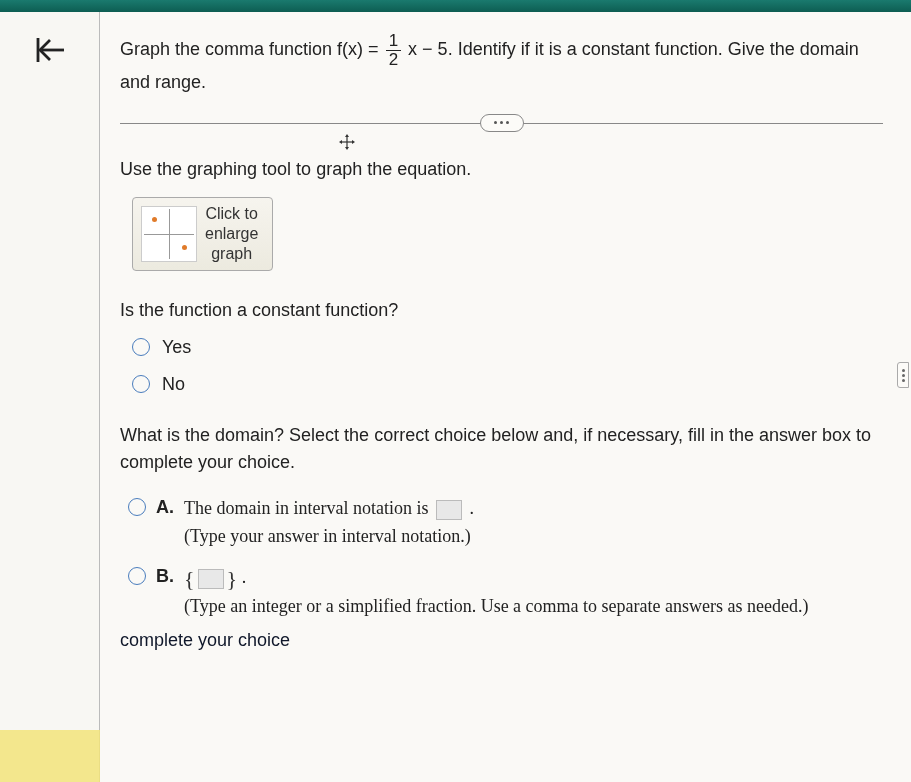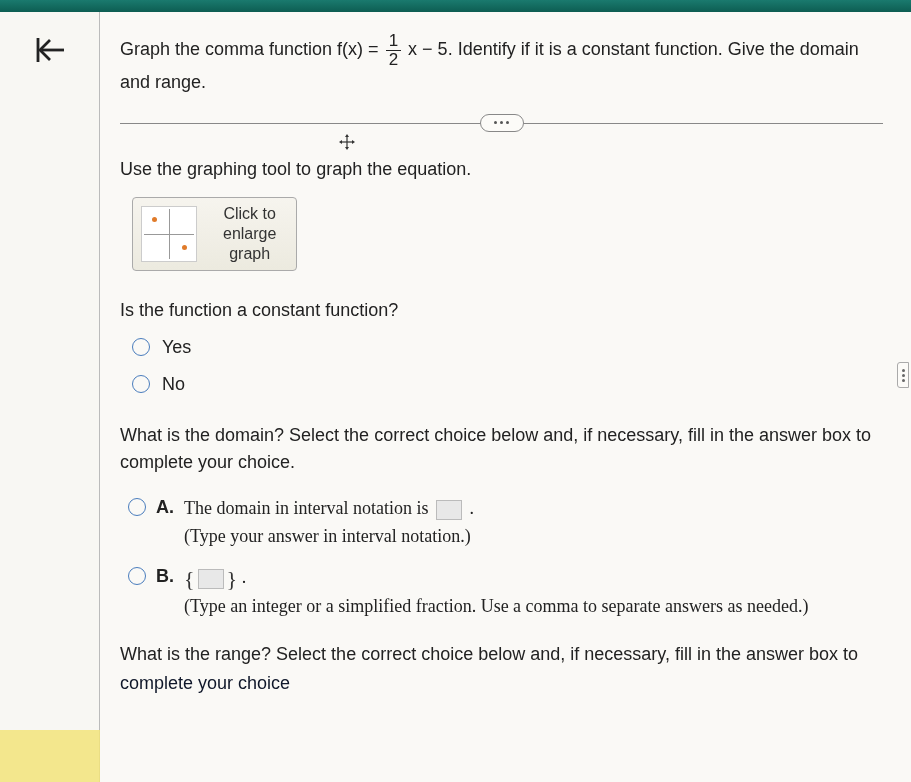--- a/index.html
+++ b/index.html
@@ -99,25 +99,25 @@
       position: absolute;
       top: -24px;
       left: 218px;
       width: 18px;
       height: 18px;
       cursor: move;
     }
     .graph-box {
       display: flex;
       align-items: center;
-      gap: 26px;
+      gap: 8px;
       border: 1px solid #aaa;
       background: linear-gradient(to bottom, #f6f4ee, #eceadf);
       border-radius: 4px;
-      padding: 6px 20px 6px 8px;
+      padding: 6px 14px 6px 8px;
       width: fit-content;
       margin: 0 0 26px 12px;
       cursor: pointer;
     }
     .graph-thumb {
       width: 56px;
       height: 56px;
       background: #fff;
       border: 1px solid #ccc;
       position: relative;
@@ -310,21 +310,20 @@
         <span class="brace-box">
           <span class="lb">{</span>
           <span class="answer-box"></span>
           <span class="rb">}</span>
         </span>
         <span>.</span>
         <span class="hint">(Type an integer or a simplified fraction. Use a comma to separate answers as needed.)</span>
       </div>
     </div>
 
-    <div class="range-q">What is the range? Select the correct choice below and, if necessary, fill in the answer box to</div>
     <div class="cutoff">complete your choice</div>
 
     <div class="side-dots">
       <span></span>
         <span></span>
         <span></span>
     </div>
 
   </div>
 </div>

